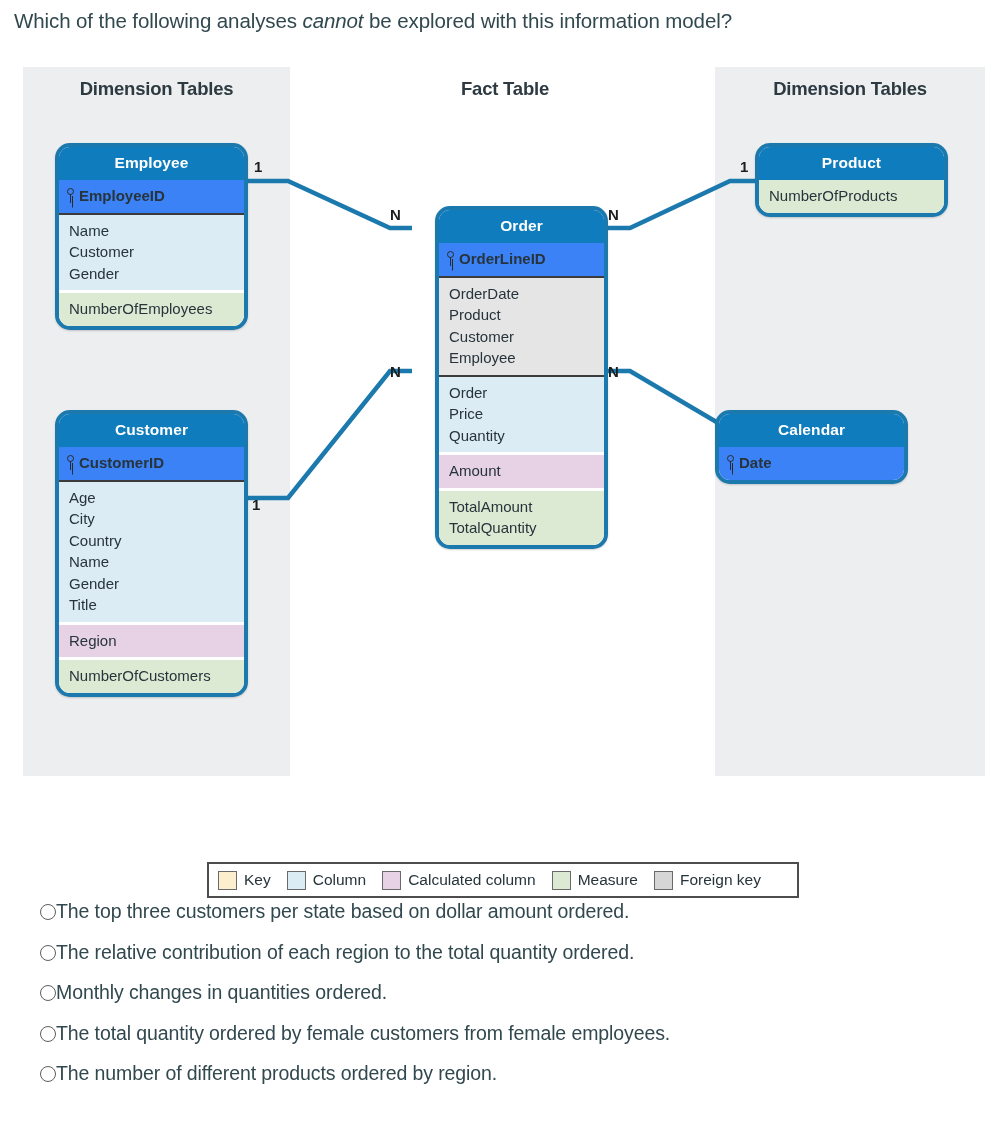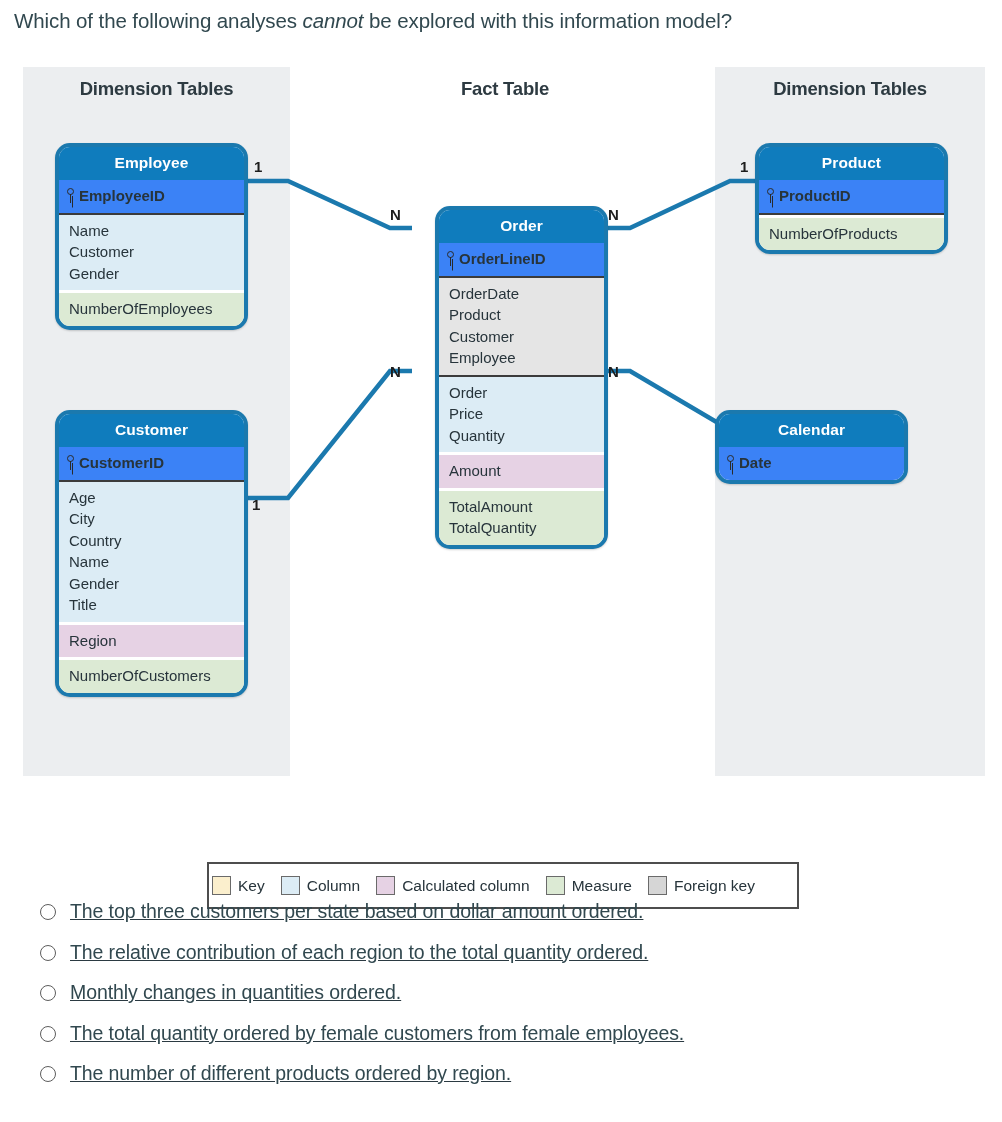--- a/index.html
+++ b/index.html
@@ -146,27 +146,27 @@
     background: #2a2a2a;
     box-shadow: 2px 2px 0 0 #2a2a2a, 2px 4.5px 0 0 #2a2a2a;
   }
 
   
   #legend {
     position: absolute;
     left: 207px;
     top: 804px;
     width: 592px;
-    height: 47px;
+    height: 36px;
     border: 2px solid #4d4d4d;
     background: #ffffff;
     box-sizing: border-box;
     display: flex;
     align-items: center;
-    padding: 0 3px;
+    padding: 0 9px;
     gap: 0;
   }
   .legend-item {
     display: flex;
     align-items: center;
     gap: 7px;
     margin-right: 16px;
     white-space: nowrap;
   }
   .legend-item:last-child { margin-right: 0; }
@@ -185,23 +185,22 @@
   
   #answer-options {
     position: absolute;
     left: 40px;
     top: 898px;
     width: 920px;
   }
   .option-row {
     display: flex;
     align-items: flex-start;
-    gap: 14px;
+    gap: 0;
     height: 40.5px;
-    text-decoration: underline;
   }
   .option-radio {
     width: 14px;
     height: 14px;
     border: 1.4px solid #5d5d5d;
     border-radius: 50%;
     background: #ffffff;
     flex: 0 0 auto;
     margin-top: 6px;
   }
@@ -315,26 +314,20 @@
       <div class="field">Amount</div>
     </div>
     <div class="sect measure">
       <div class="field">TotalAmount</div>
       <div class="field">TotalQuantity</div>
     </div>
   </div>
 
   <div class="entity" id="entity-product" style="left:755px; top:85px; width:193px;">
     <div class="entity-header">Product</div>
-    <div class="sect key">
-      <div class="field keyfield">
-          <span class="key-icon"></span>
-          <span>ProductID</span>
-        </div>
-    </div>
     <div class="sect measure">
       <div class="field">NumberOfProducts</div>
     </div>
   </div>
 
   <div class="entity" id="entity-calendar" style="left:715px; top:352px; width:193px;">
     <div class="entity-header">Calendar</div>
     <div class="sect key" style="border-bottom:none;">
       <div class="field keyfield">
           <span class="key-icon"></span>

